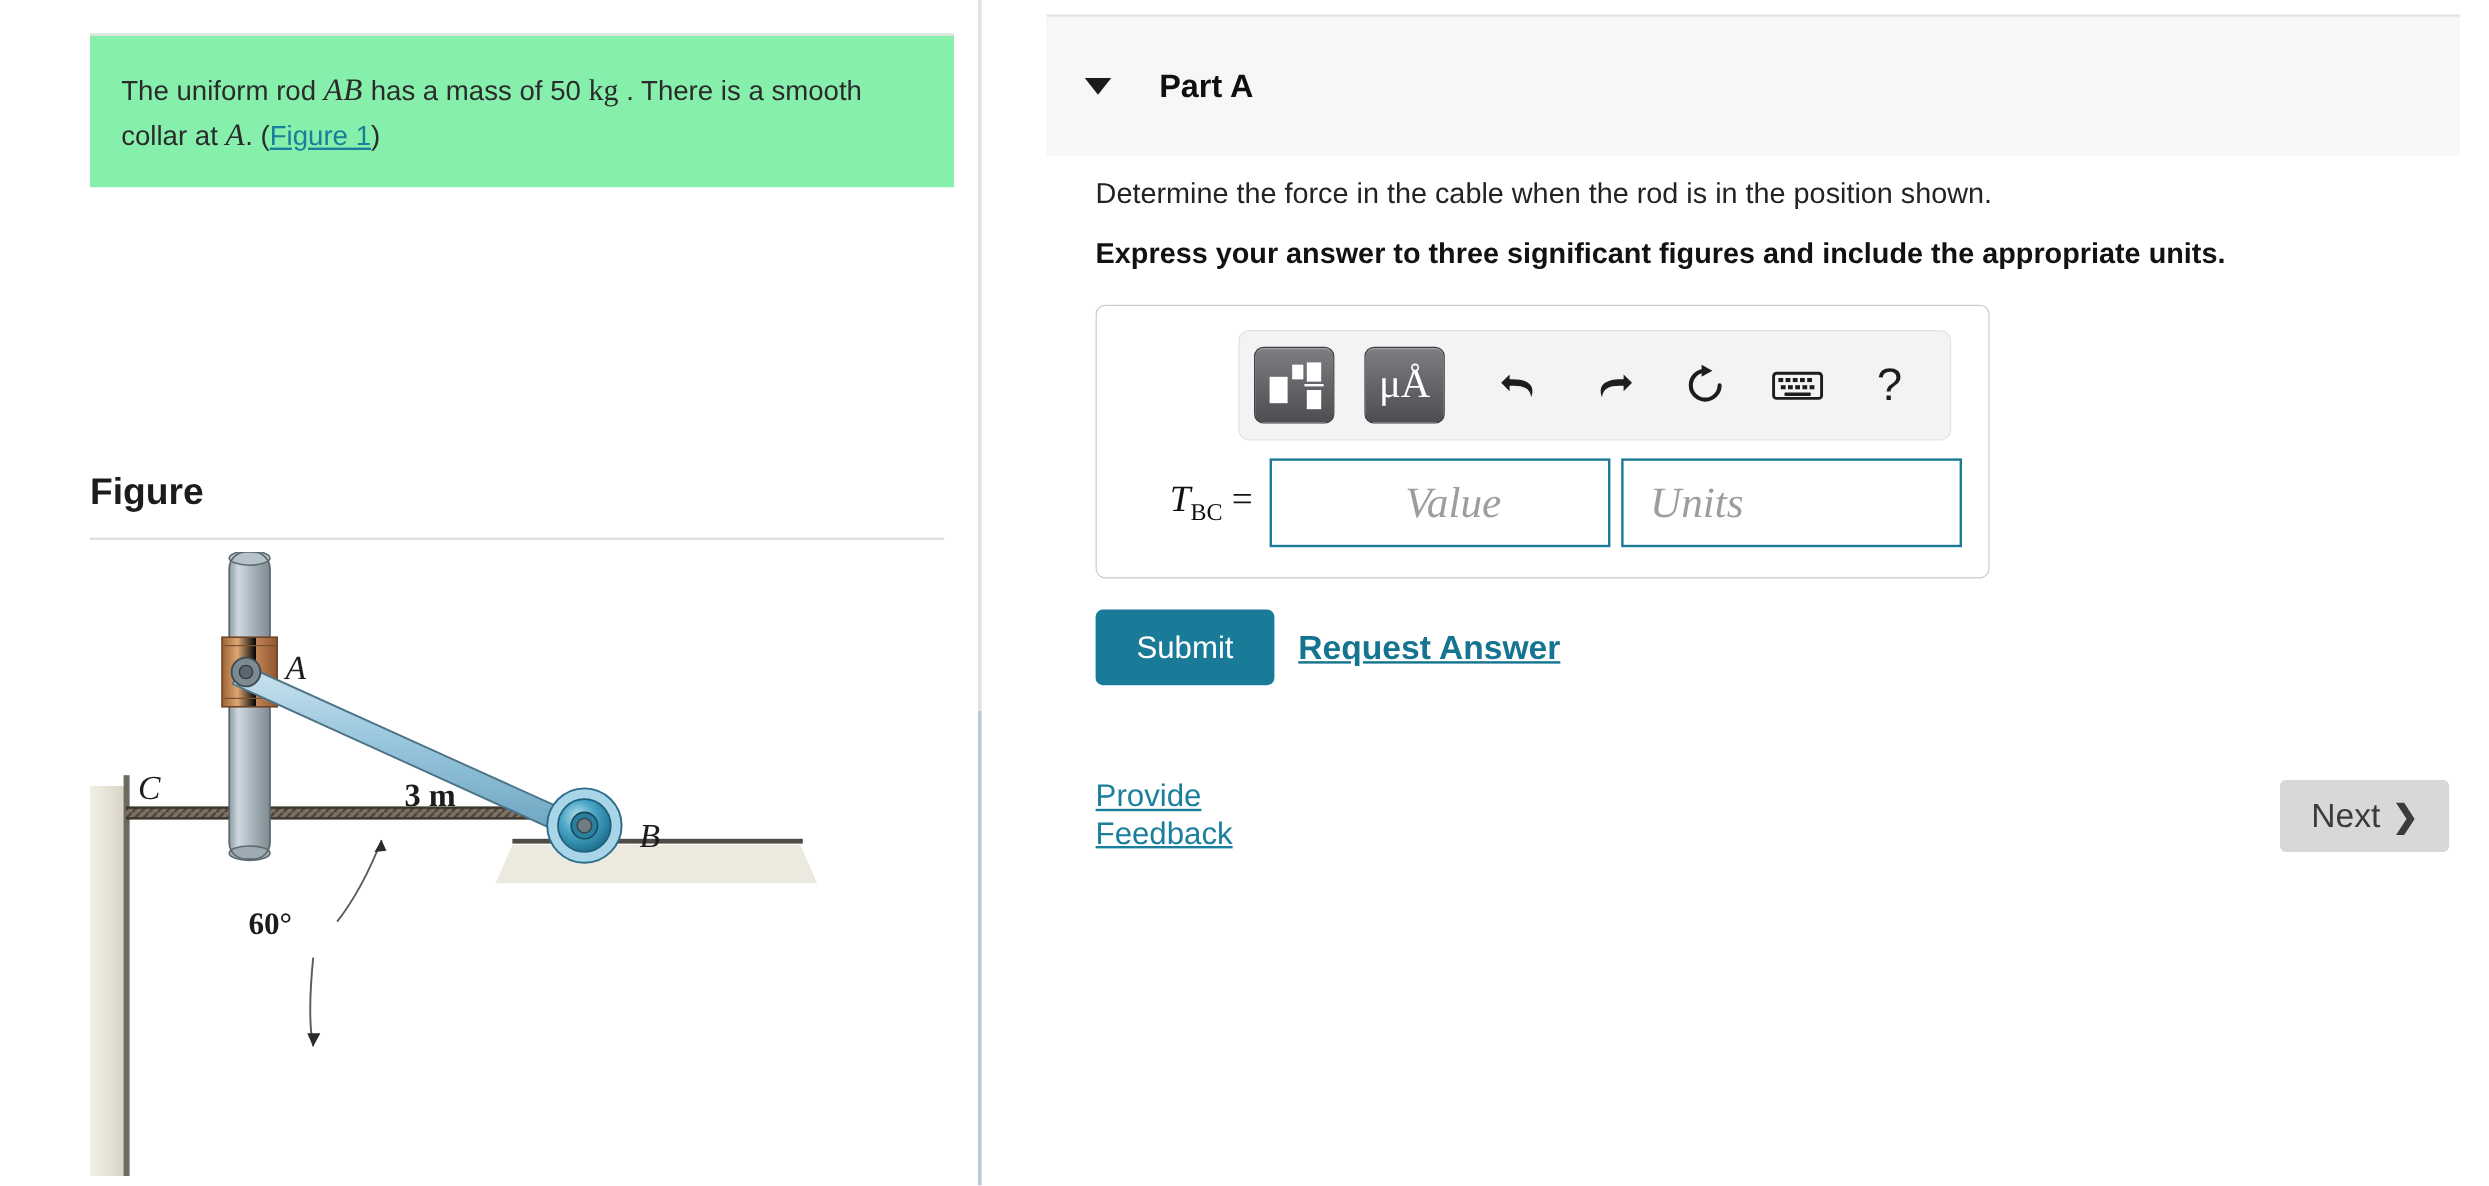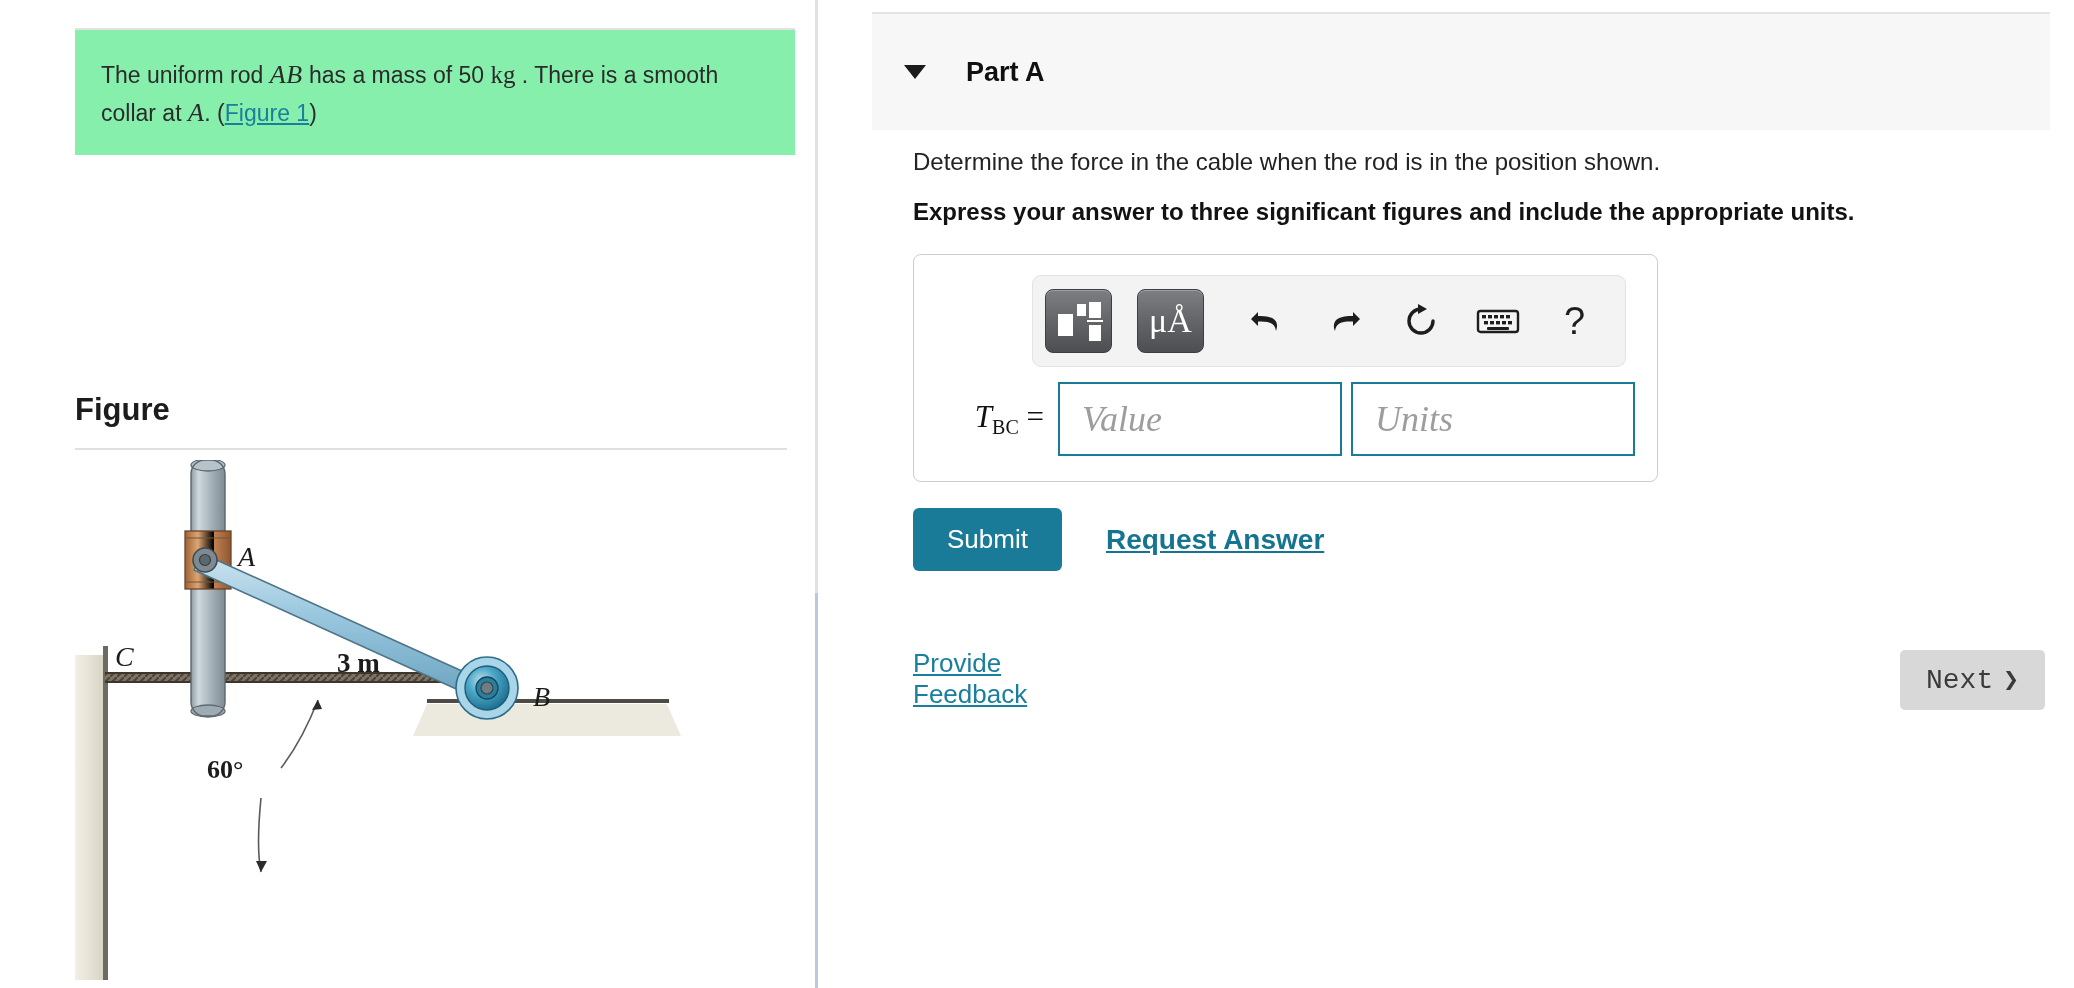--- a/index.html
+++ b/index.html
@@ -112,46 +112,46 @@
   }
   .ansvar{
     font-family:"Liberation Serif",serif;font-size:31px;color:#111;
     width:102px;text-align:right;padding-right:14px;white-space:nowrap;
   }
   .ansvar sub{font-size:20px;}
   .field{
     height:74px;border:2px solid #1b7b96;background:#fff;box-sizing:border-box;
     display:flex;align-items:center;padding-left:22px;cursor:text;
   }
-  .field-value{width:284px;}
+  .field-value{width:284px;justify-content:center;}
   .field-units{width:284px;margin-left:9px;}
   .ph{
     font-family:"Liberation Serif",serif;font-style:italic;font-size:36px;color:#9d9d9d;
   }
 
-  .submit-row{position:absolute;left:95px;top:508px;display:flex;align-items:center;gap:44px;}
+  .submit-row{position:absolute;left:95px;top:508px;display:flex;align-items:center;gap:20px;}
   .submit-btn{
     background:#1a7b99;color:#fff;border:none;border-radius:6px;
     font-family:"Liberation Sans",sans-serif;font-size:26px;
     padding:16px 34px;cursor:pointer;
   }
   .req-link{
     color:#15748f;font-size:28px;font-weight:bold;text-decoration:underline;cursor:pointer;
   }
 
   .feedback-link{
     position:absolute;left:0px;top:648px;font-size:26px;color:#1a7f9c;
     text-decoration:underline;cursor:pointer;
   }
   .feedback-wrap{position:absolute;left:868px;top:0;}
   .next-btn{
     position:absolute;left:1900px;top:650px;
     background:#d8d8d8;color:#3b3b3b;border:none;border-radius:5px;
     font-size:28px;padding:14px 26px;cursor:pointer;
-    display:flex;align-items:center;gap:10px;font-family:Liberation Mono, monospace;
+    display:flex;align-items:center;gap:10px;
   }
   .next-chev{font-size:26px;font-weight:bold;}
 
   svg{display:block;}
 </style>
 </head>
 <body>
 
 <div class="page">
 

